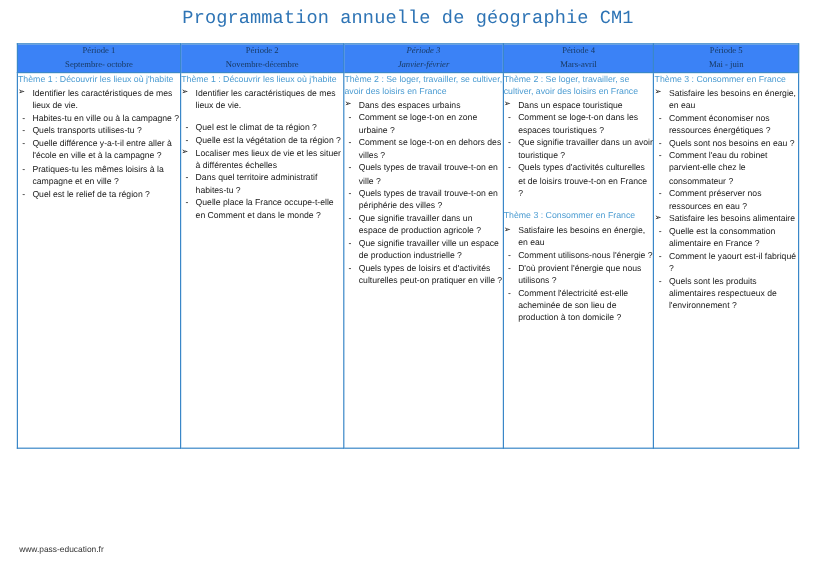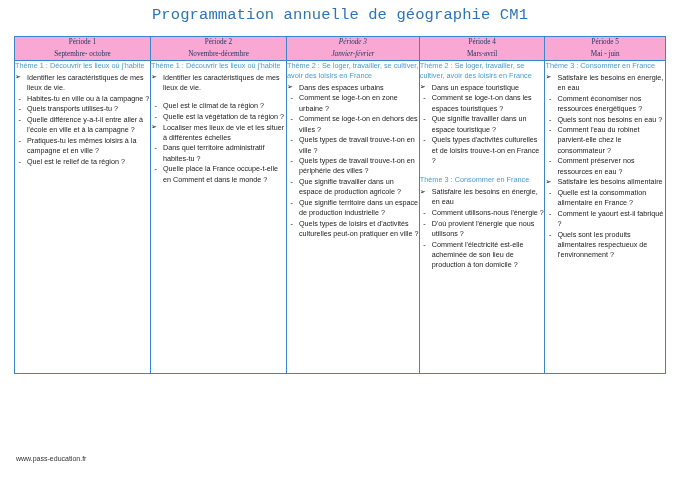--- a/index.html
+++ b/index.html
@@ -32,21 +32,21 @@
     width: 652px;
     border-collapse: collapse;
     table-layout: fixed;
   }
   #prog-table td, #prog-table th {
     border: 1px solid #3A87C8;
     vertical-align: top;
     padding: 0;
   }
   .head-cell {
-    background: #f9a8d4;
+    background: #3b82f6;
     text-align: center;
     font-family: "Liberation Serif", serif;
     font-size: 7.2px;
     color: #17365D;
     padding: 3px 2px 3px 2px;
     line-height: 1.5;
     font-weight: normal;
   }
   .head-cell .period-name { display: block; }
   .head-cell .period-months { display: block; margin-top: 1px; }
@@ -164,30 +164,30 @@
         </td>
         <td class="body-cell">
           <div class="theme-title">Thème 2 : Se loger, travailler, se cultiver, avoir des loisirs en France</div>
           <ul class="items">
             <li class="main"><span class="bullet">➢</span><span>Dans des espaces urbains</span></li>
             <li class="sub"><span class="bullet">-</span><span>Comment se loge-t-on en zone urbaine ?</span></li>
             <li class="sub"><span class="bullet">-</span><span>Comment se loge-t-on en dehors des villes ?</span></li>
             <li class="sub"><span class="bullet">-</span><span>Quels types de travail trouve-t-on en ville ?</span></li>
             <li class="sub"><span class="bullet">-</span><span>Quels types de travail trouve-t-on en périphérie des villes ?</span></li>
             <li class="sub"><span class="bullet">-</span><span>Que signifie travailler dans un espace de production agricole ?</span></li>
-            <li class="sub"><span class="bullet">-</span><span>Que signifie territoire dans un espace de production industrielle ?</span></li>
+            <li class="sub"><span class="bullet">-</span><span>Que signifie travailler ville un espace de production industrielle ?</span></li>
             <li class="sub"><span class="bullet">-</span><span>Quels types de loisirs et d'activités culturelles peut-on pratiquer en ville ?</span></li>
           </ul>
         </td>
         <td class="body-cell">
           <div class="theme-title">Thème 2 : Se loger, travailler, se cultiver, avoir des loisirs en France</div>
           <ul class="items">
             <li class="main"><span class="bullet">➢</span><span>Dans un espace touristique</span></li>
             <li class="sub"><span class="bullet">-</span><span>Comment se loge-t-on dans les espaces touristiques ?</span></li>
-            <li class="sub"><span class="bullet">-</span><span>Que signifie travailler dans un espace touristique ?</span></li>
+            <li class="sub"><span class="bullet">-</span><span>Que signifie travailler dans un avoir touristique ?</span></li>
             <li class="sub"><span class="bullet">-</span><span>Quels types d'activités culturelles et de loisirs trouve-t-on en France ?</span></li>
           </ul>
           <div class="theme-title spaced">Thème 3 : Consommer en France</div>
           <ul class="items">
             <li class="main"><span class="bullet">➢</span><span>Satisfaire les besoins en énergie, en eau</span></li>
             <li class="sub"><span class="bullet">-</span><span>Comment utilisons-nous l'énergie ?</span></li>
             <li class="sub"><span class="bullet">-</span><span>D'où provient l'énergie que nous utilisons ?</span></li>
             <li class="sub"><span class="bullet">-</span><span>Comment l'électricité est-elle acheminée de son lieu de production à ton domicile ?</span></li>
           </ul>
         </td>

